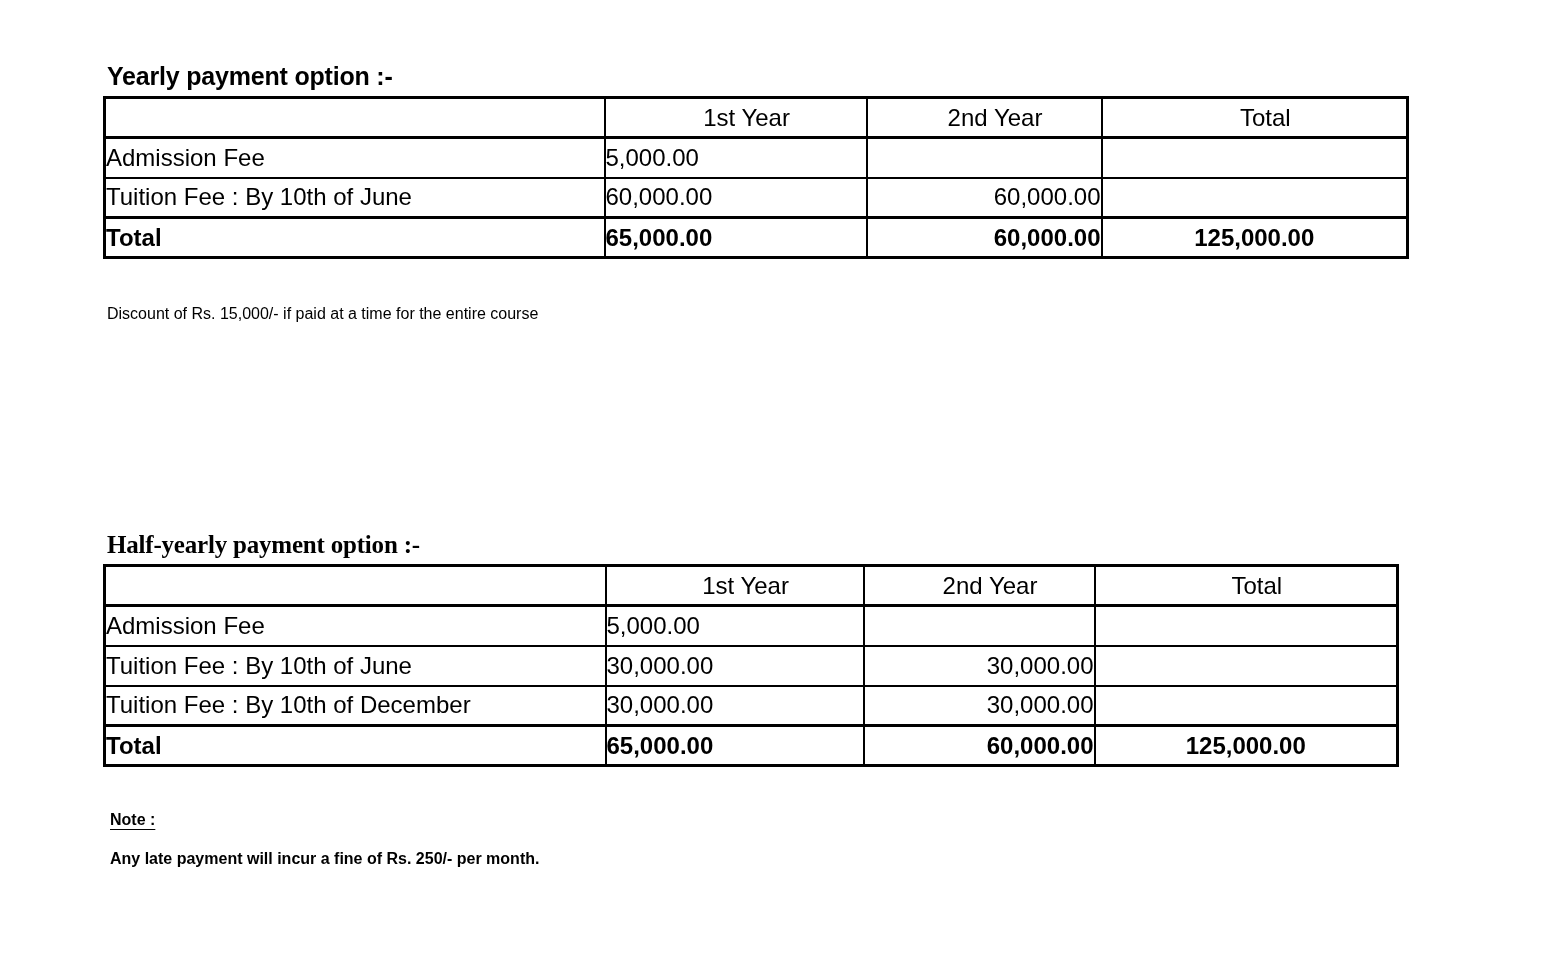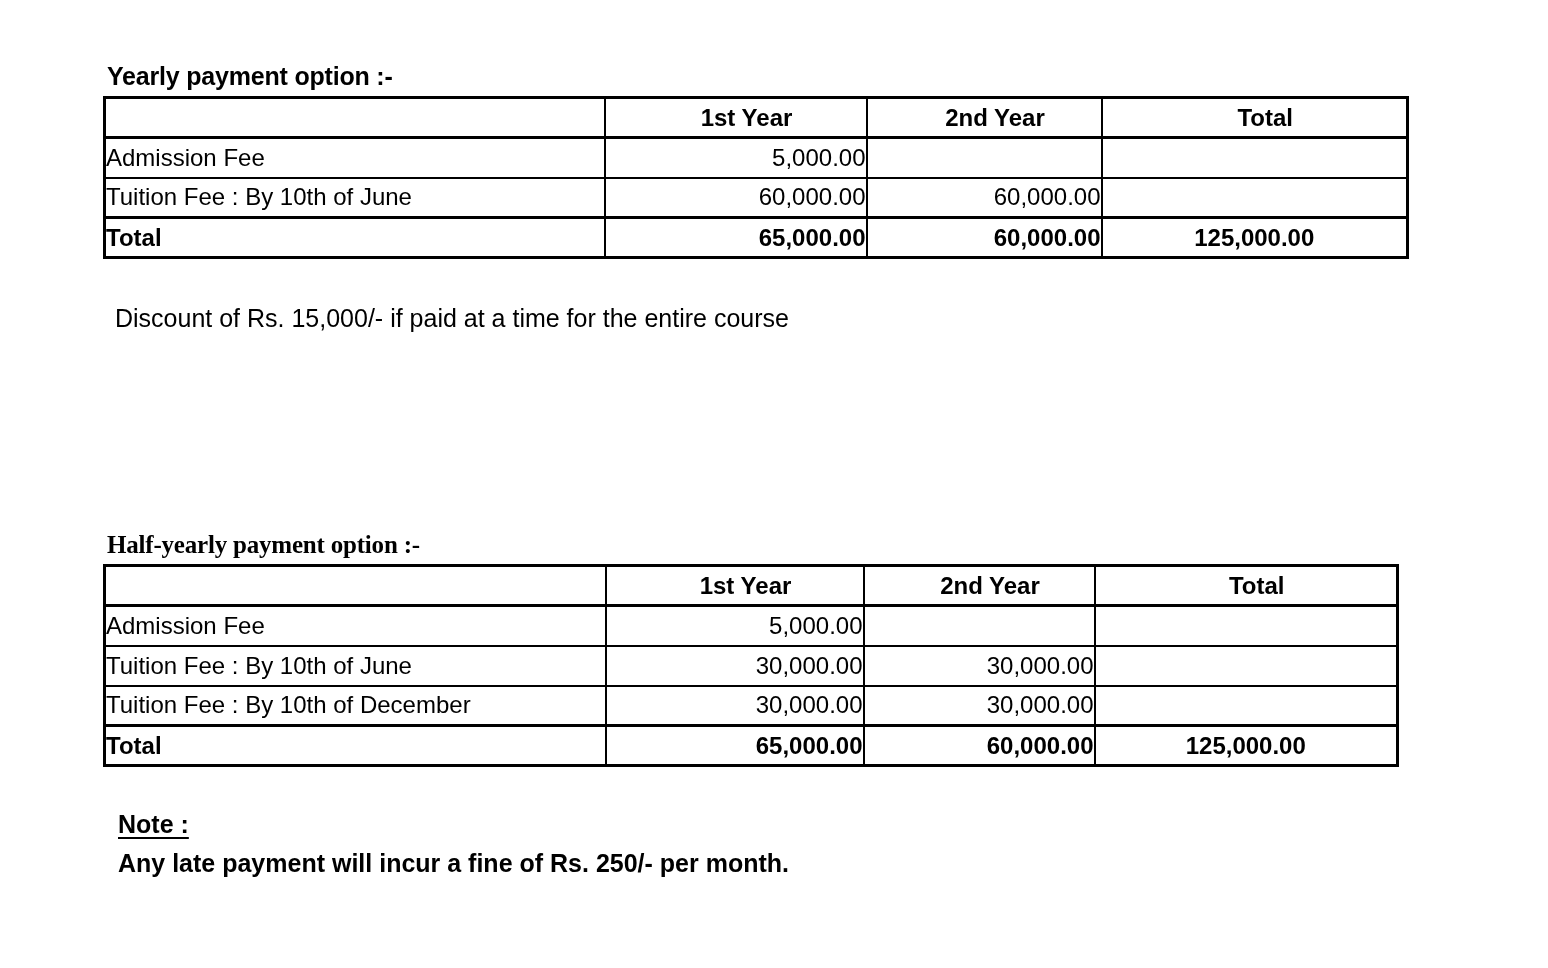--- a/index.html
+++ b/index.html
@@ -52,46 +52,45 @@
     font-weight: normal;
     box-sizing: border-box;
   }
 
   
   .fee-table {
     border: 3px solid #000000;
   }
   .fee-table tr.header-row > * {
     border-bottom-width: 3px;
-    font-weight: bold;
+    font-weight: normal;
     text-align: center;
     padding-left: 22px;
   }
   .fee-table tr.total-row > * {
     border-top-width: 3px;
     font-weight: bold;
   }
   .fee-table tr:first-child > *  { border-top-width: 3px; }
   .fee-table tr:last-child > *   { border-bottom-width: 3px; }
   .fee-table tr > *:first-child  { border-left-width: 3px; }
   .fee-table tr > *:last-child   { border-right-width: 3px; }
 
   
   .c-label  { text-align: left;  padding-left: 4px; white-space: nowrap; }
-  .c-year1  { text-align: right; }
+  .c-year1  { text-align: left; }
   .c-year2  { text-align: right; padding-right: 1px; }
   .c-total  { text-align: center; padding-right: 2px; }
 
   
   .para {
     position: absolute;
-    font-size: 25px;
+    font-size: 16px;
     line-height: 1;
     white-space: nowrap;
-    margin-left: 8px;
   }
   .para.bold { font-weight: bold; }
   .para.underline {
     text-decoration: underline;
     text-underline-offset: 4px;
   }
 
   
   #table-yearly   { left: 103px; top: 96px;  width: 1303px; }
   #heading-yearly { left: 107px; top: 64px; }

